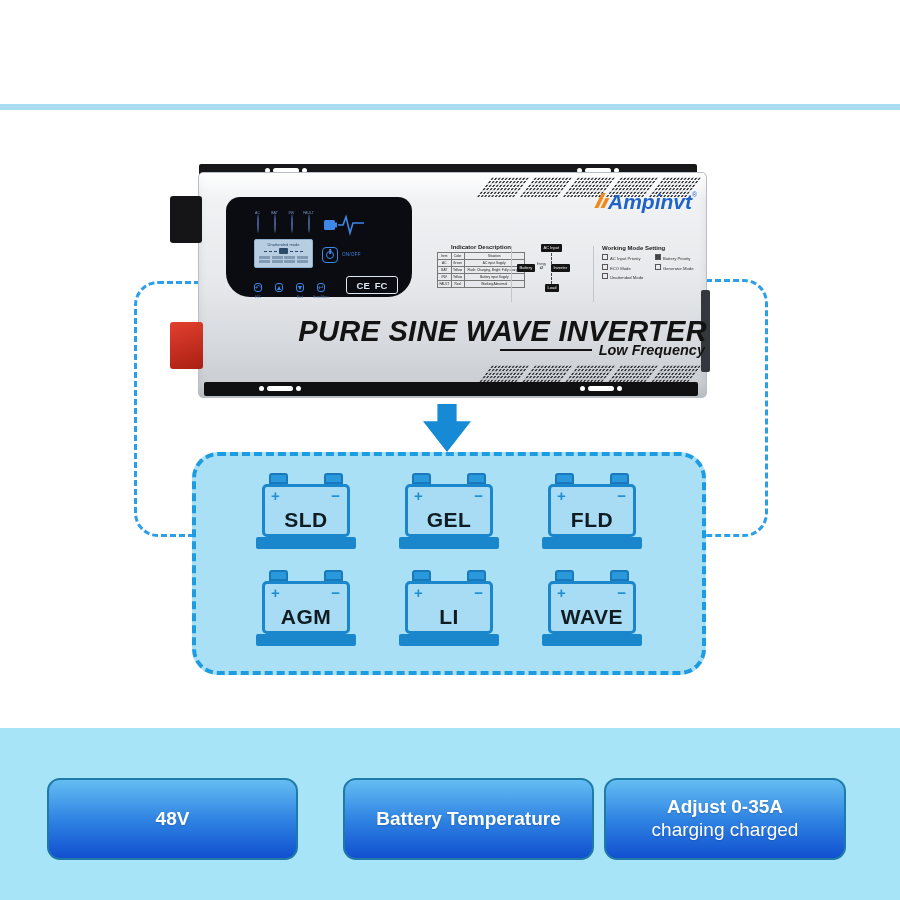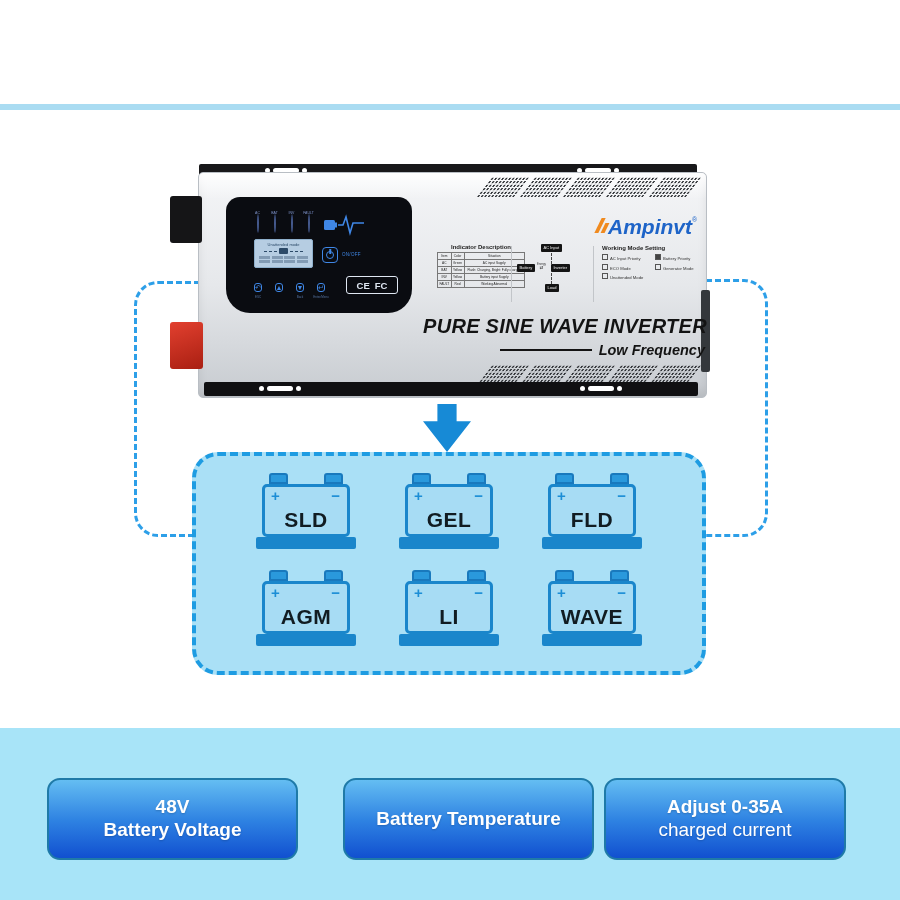--- a/index.html
+++ b/index.html
@@ -36,21 +36,21 @@
   .vent-row.vtop { left:285px; top:4px; }
   .vent-row.vbottom { left:285px; top:192px; }
   .vent { width:38px; height:20px; transform:skewX(-38deg);
           background-image:radial-gradient(#2e3135 0.9px, rgba(0,0,0,0) 1px); background-size:3.5px 3.5px; }
   .conn-black { position:absolute; left:5px; top:36px; width:32px; height:47px; background:#151517; border-radius:3px; }
   .conn-red   { position:absolute; left:5px; top:162px; width:33px; height:47px;
                 background:linear-gradient(160deg,#e2402f,#a91f12); border-radius:3px; }
   .right-tab  { position:absolute; left:536px; top:130px; width:9px; height:82px; background:#34383c; border-radius:2px; }
 
   
-  .panel { position:absolute; left:61px; top:37px; width:186px; height:116px;
+  .panel { position:absolute; left:61px; top:37px; width:186px; height:100px;
            background:#0a0c11; border-radius:14px 14px 24px 24px; }
   .leds { position:absolute; left:26px; top:14px; display:flex; gap:6px; }
   .led-unit { width:11px; text-align:center; }
   .led-unit .llbl { font-size:3.5px; color:#7d92c8; display:block; line-height:4px; }
   .led-unit .ldot { width:7px; height:7px; margin:2px auto 0; border-radius:50%;
                     border:1.5px solid #44598c; background:#05070a; }
   .bat-pulse { position:absolute; left:96px; top:14px; }
   .lcd { position:absolute; left:28px; top:42px; width:59px; height:29px; background:#b6cde2;
          border:1px solid #8fb0cc; border-radius:2px; padding:2px; }
   .lcd-t { font-size:4px; line-height:5px; color:#2c4a68; text-align:center; white-space:nowrap; overflow:hidden; }
@@ -69,21 +69,21 @@
   .navs { position:absolute; left:24px; top:79px; display:flex; gap:5px; }
   .nav-unit { width:16px; text-align:center; }
   .nav-btn { width:16px; height:15px; border:1.5px solid #3f87e6; border-radius:3px; color:#3f87e6;
              font-size:7px; line-height:12px; text-align:center; }
   .nav-lbl { font-size:3px; color:#55739f; white-space:nowrap; display:block; margin-top:1px; }
   .cert { position:absolute; left:120px; top:79px; width:52px; height:18px; border:1.5px solid #dfe7f2;
           border-radius:3px; color:#dfe7f2; display:flex; align-items:center; justify-content:center; gap:5px;
           font-size:9.5px; font-weight:700; }
 
   
-  .brand { position:absolute; left:433px; top:55px; display:flex; align-items:flex-start;justify-content:flex-end; }
+  .brand { position:absolute; left:433px; top:30px; display:flex; align-items:flex-start;justify-content:flex-end; }
   .brand-slash { width:4px; height:15px; background:#f08a1e; transform:skewX(-26deg); margin:3px 1px 0 0; }
   .brand-slash.s2 { height:10px; margin-top:8px; }
   .brand-text { font-size:21px; font-weight:800; font-style:italic; color:#1e64c8; letter-spacing:0; }
   .brand-reg { font-size:7px; color:#1e64c8; margin-top:1px; }
 
   
   .ind-table { position:absolute; left:272px; top:84px; width:88px; }
   .ind-title { font-size:6px; font-weight:700; color:#222; text-align:center; margin-bottom:2px; }
   .ind-table table { width:100%; border-collapse:collapse; }
   .ind-table td, .ind-table th { border:0.5px solid #777; font-size:3.2px; line-height:4px;
@@ -101,21 +101,21 @@
   .f-link .ar { display:block; font-size:4.5px; line-height:4px; }
   .modes { position:absolute; left:437px; top:85px; width:106px; }
   .modes-title { font-size:6px; font-weight:700; color:#222; margin-bottom:3px; }
   .modes-grid { display:grid; grid-template-columns:53px 53px; row-gap:3px; }
   .mi { font-size:4.2px; color:#333; line-height:5px; white-space:nowrap; }
   .mi::before { content:""; display:inline-block; width:4px; height:4px; border:0.6px solid #555;
                 margin-right:2px; vertical-align:-0.5px; }
   .mi.filled::before { background:#444; }
 
   
-  .ptitle { position:absolute; right:6px; top:155px; font-size:20px; font-weight:900; font-style:italic;
+  .ptitle { position:absolute; right:6px; top:155px; font-size:29px; font-weight:900; font-style:italic;
             color:#131313; letter-spacing:.3px; white-space:nowrap;text-align:center; }
   .psub { position:absolute; right:8px; top:182px; display:flex; align-items:center; gap:7px; }
   .psub-line { width:92px; height:1.5px; background:#131313; }
   .psub-text { font-size:14.5px; font-weight:800; font-style:italic; color:#131313; white-space:nowrap; }
 
   
   .down-arrow { position:absolute; left:423px; top:404px; width:48px; height:48px; background:#178ad6; z-index:2;
                 clip-path:polygon(30% 0, 70% 0, 70% 36%, 100% 36%, 50% 100%, 0% 36%, 30% 36%); }
 
   
@@ -421,26 +421,25 @@
         </div>
         <div class="bat-base"></div>
       </div>
     </div>
   </div>
 
   <div class="band">
 
     <div class="fbtn fb1">
       <div class="l1">48V</div>
-      <div class="l2">Battery Voltage</div>
     </div>
 
     <div class="fbtn fb2">
       <div class="l1">Battery Temperature</div>
     </div>
 
     <div class="fbtn fb3">
       <div class="l1">Adjust 0-35A</div>
-      <div class="l2">charged current</div>
+      <div class="l2">charging charged</div>
     </div>
   </div>
 
 </div>
 
 </body></html>

